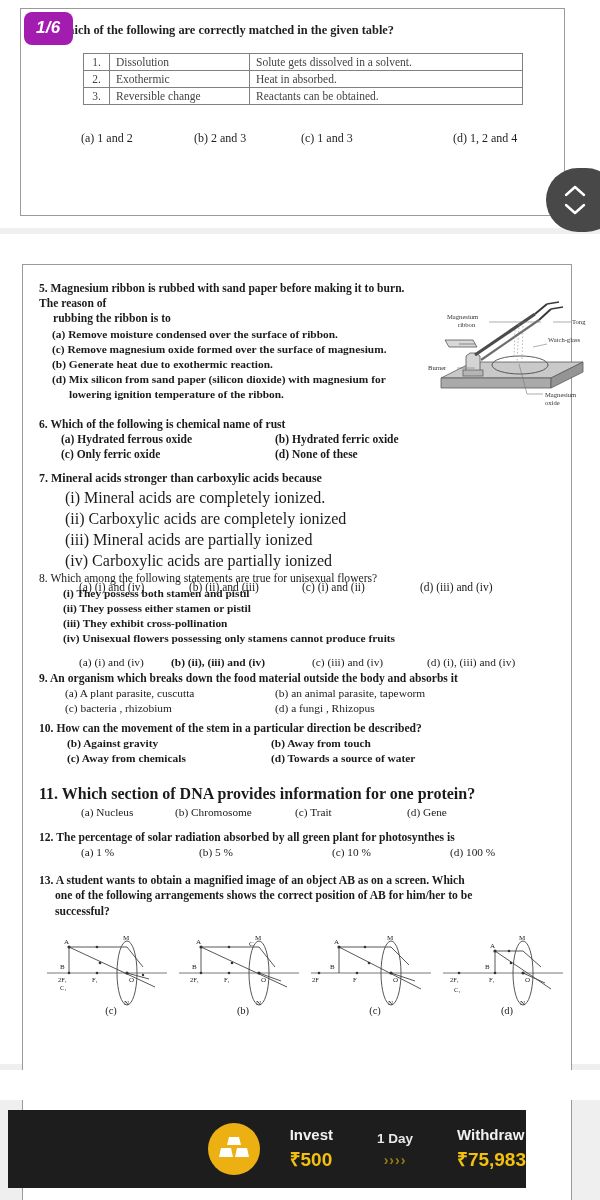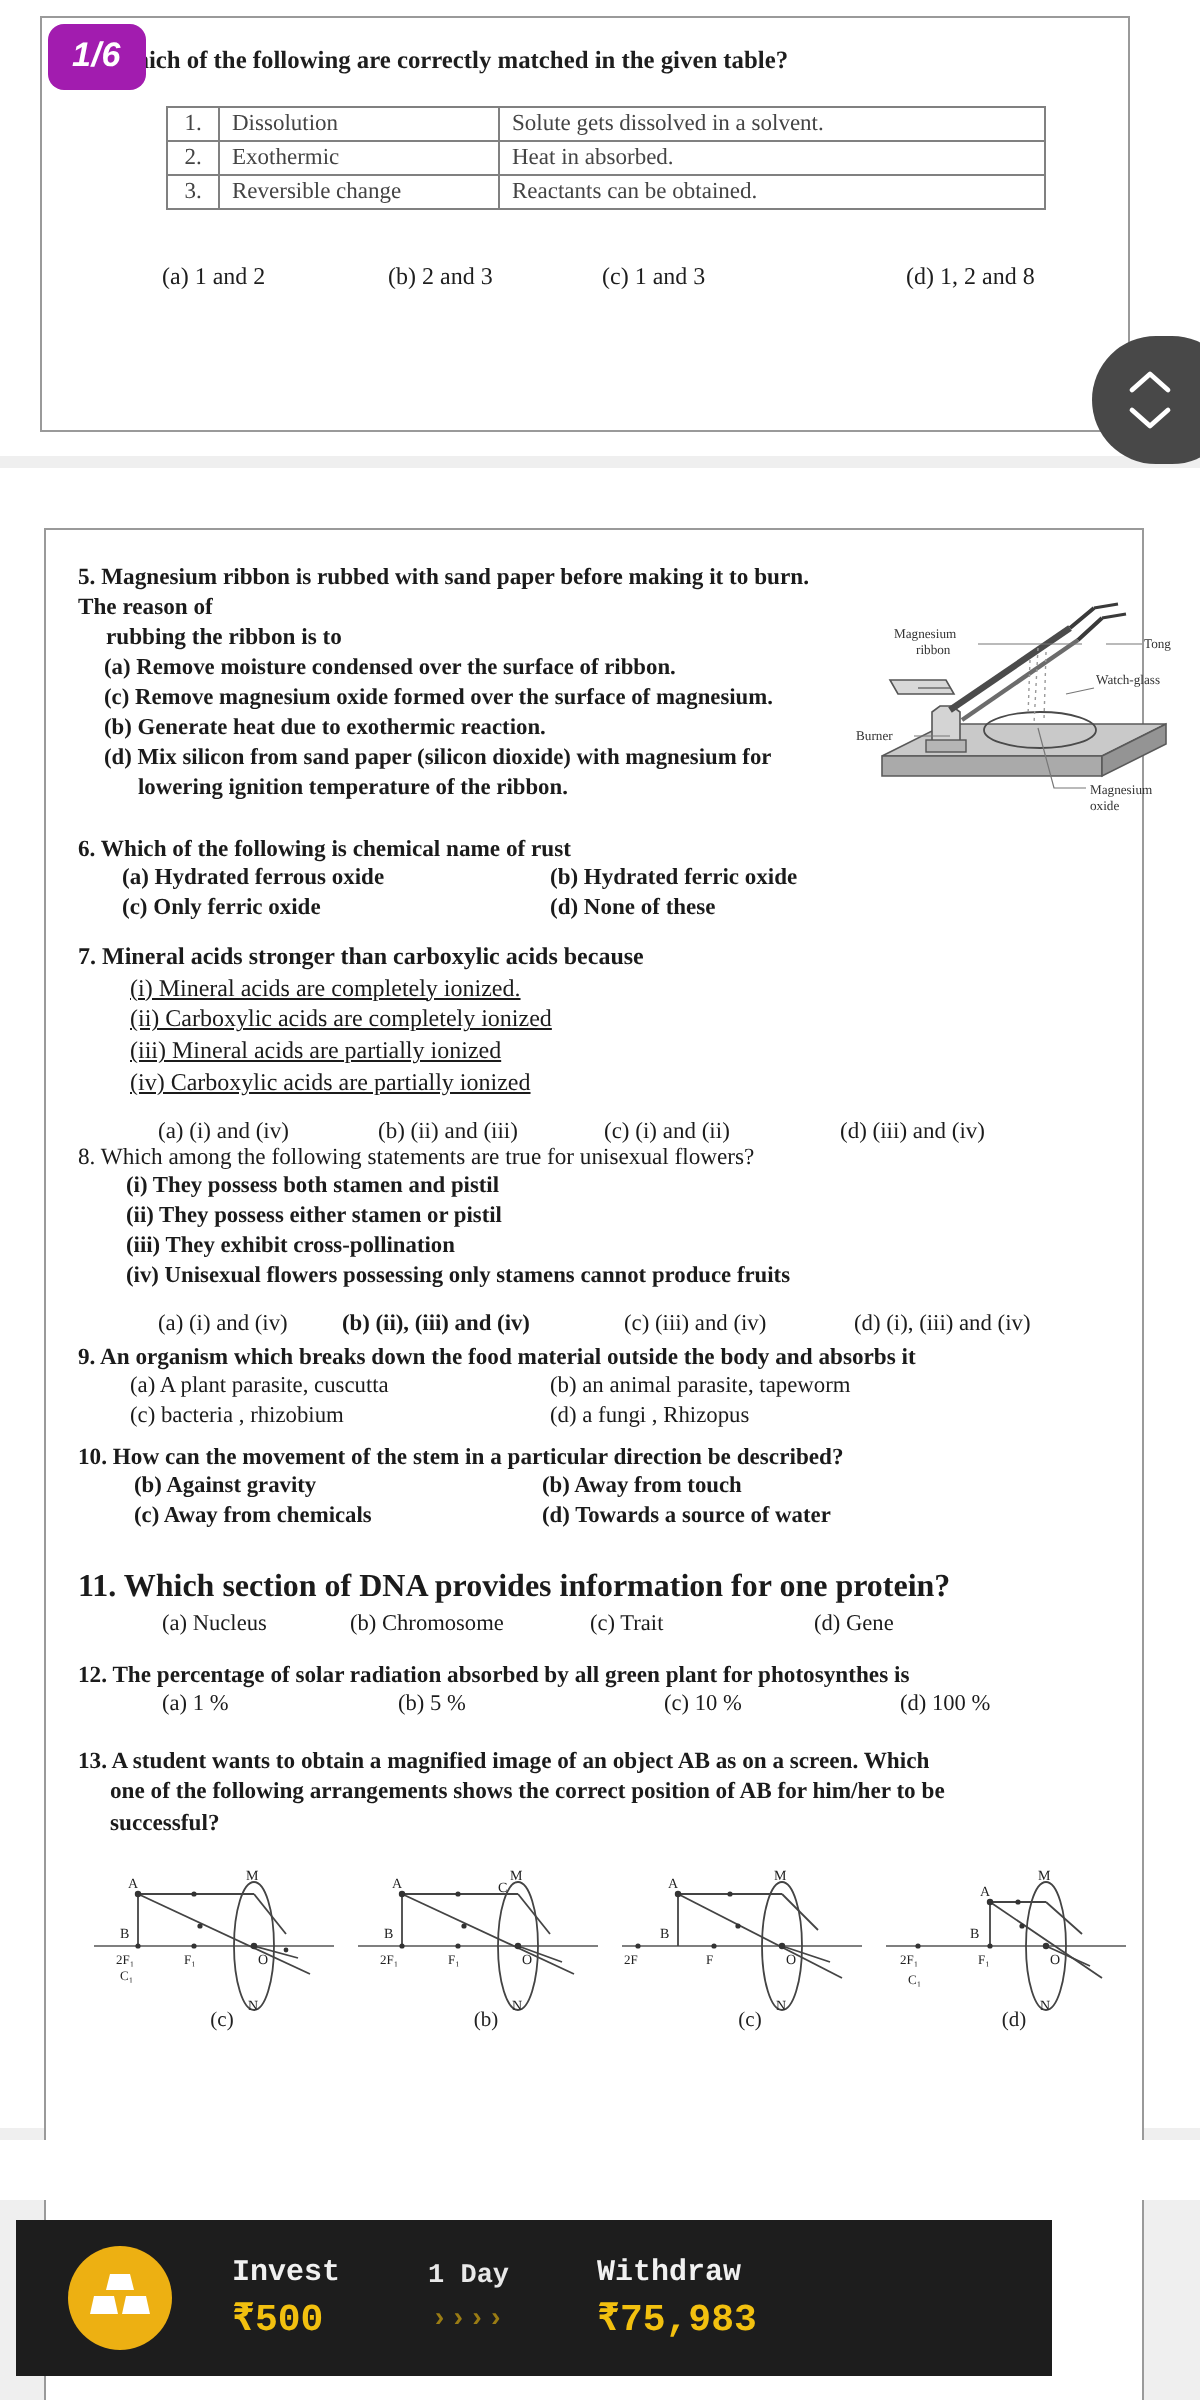--- a/index.html
+++ b/index.html
@@ -69,21 +69,21 @@
 
   
   #q6 { position: absolute; left: 16px; top: 152px; width: 520px; }
   #q6 .stem { font-weight: bold; font-size: 11.6px; }
   #q6 .two { display: flex; padding-left: 22px; font-weight: bold; font-size: 11.5px; }
   #q6 .two span:first-child { width: 214px; }
 
   
   #q7 { position: absolute; left: 16px; top: 206px; width: 530px; }
   #q7 .stem { font-weight: bold; font-size: 12px; }
-  #q7 .rom { padding-left: 42px; text-indent: -16px; font-size: 12px; line-height: 1.32; text-decoration: underline; }
+  #q7 .rom { padding-left: 42px; text-indent: -16px; font-size: 16px; line-height: 1.32; }
   #q7 .ans { display: flex; padding-left: 40px; margin-top: 9px; font-size: 11.5px; }
   #q7 .ans span:nth-child(1) { width: 110px; }
   #q7 .ans span:nth-child(2) { width: 113px; }
   #q7 .ans span:nth-child(3) { width: 118px; }
 
   
   #q8 { position: absolute; left: 16px; top: 306px; width: 530px; }
   #q8 .stem { font-weight: normal; font-size: 11.6px; }
   #q8 .rom { padding-left: 40px; text-indent: -16px; font-size: 11.4px; font-weight: bold; line-height: 1.30; }
   #q8 .ans { display: flex; padding-left: 40px; margin-top: 10px; font-size: 11.4px; }
@@ -125,21 +125,22 @@
   #q13 .stem .ind { display: block; padding-left: 16px; }
   #q13-figs { position: absolute; left: 22px; top: 660px; width: 530px; display: flex; }
   .lensfig { width: 132px; }
   .lensfig svg { display: block; }
   .figlabel { text-align: center; font-size: 10.5px; color: #222; margin-top: -2px; }
 
   
   #ad-banner {
     position: absolute; left: 8px; top: 1110px; width: 518px; height: 78px;
     background: #1d1d1d; display: flex; align-items: center;
-    font-family: Liberation Mono, monospace;
+    font-family: Liberation Sans, sans-serif;
+    justify-content: flex-end;
   }
   #ad-icon {
     width: 52px; height: 52px; border-radius: 50%;
     background: #edb012; margin-left: 26px; flex: 0 0 52px;
     display: flex; align-items: center; justify-content: center;
   }
   .ad-col { display: flex; flex-direction: column; }
   #ad-invest { margin-left: 30px; }
   #ad-invest .cap { color: #f1f1f1; font-size: 15px; font-weight: bold; }
   #ad-invest .val { color: #f2c00f; font-size: 19px; font-weight: bold; margin-top: 3px; }
@@ -180,21 +181,21 @@
           <td class="c-term">Reversible change</td>
           <td>Reactants can be obtained.</td>
         </tr>
       </tbody>
         </table>
 
       <div id="q4-opts">
         <span>(a) 1 and 2</span>
         <span>(b) 2 and 3</span>
         <span>(c) 1 and 3</span>
-        <span>(d) 1, 2 and 8</span>
+        <span>(d) 1, 2 and 4</span>
       </div>
 
     </div>
   </div>
 
   <div class="page-card" id="page-2">
     <div class="page-inner" id="p2-inner">
 
       <div id="q5" class="q">
         <div class="stem">

